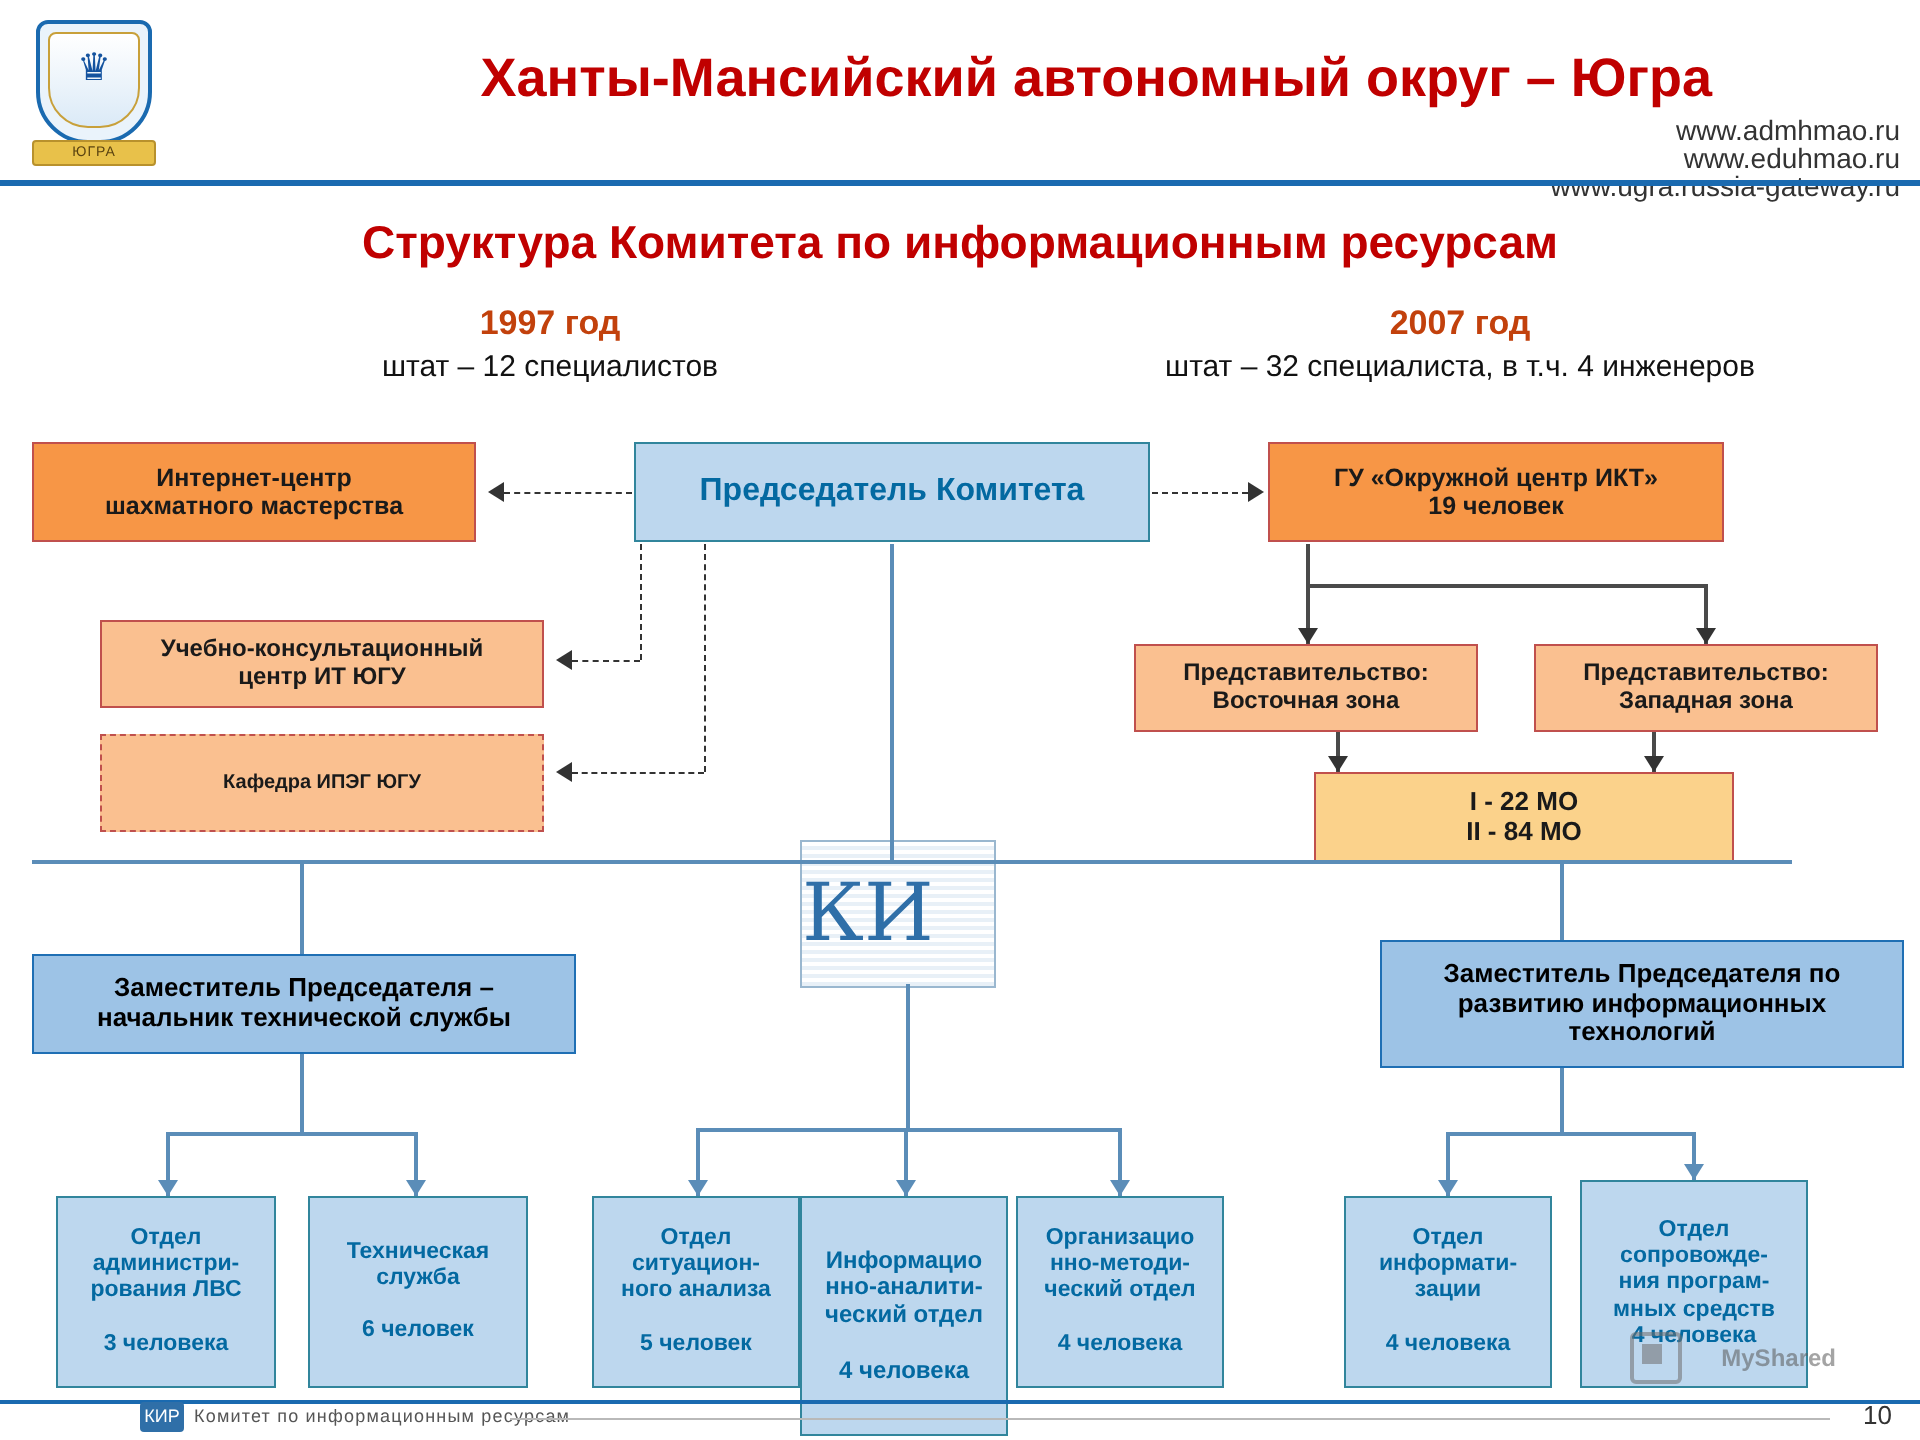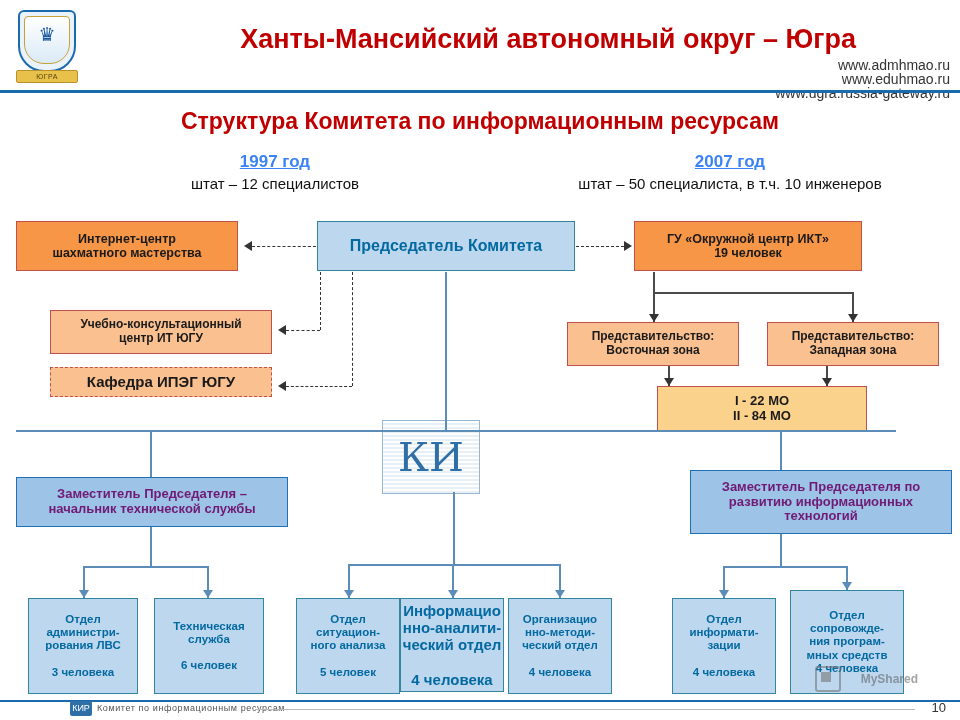--- a/index.html
+++ b/index.html
@@ -14,45 +14,45 @@
   .emblem .inner{position:absolute;left:12px;top:8px;width:46px;height:48px;border:1px solid #c8a03a;border-radius:4px 4px 20px 20px;background:linear-gradient(#ffffff,#dbeaf7);box-sizing:border-box;}
   .emblem .bird{position:absolute;left:22px;top:16px;width:26px;height:22px;color:#14539f;font-size:19px;line-height:22px;text-align:center;}
   .emblem .ribbon{position:absolute;left:4px;top:62px;width:62px;height:13px;background:#e8c14a;border:1px solid #b8912c;border-radius:2px;font-size:7px;color:#5a4310;text-align:center;line-height:12px;letter-spacing:.5px;box-sizing:border-box;}
   .hdr-rule{position:absolute;left:0;top:90px;width:960px;height:3px;background:#1a6ab0;}
 
   
   .slide-title{position:absolute;left:0;top:108px;width:960px;text-align:center;font-size:23px;font-weight:bold;color:#C00000;}
 
   
   .cap{position:absolute;text-align:center;}
-  .cap .yr{font-size:17px;font-weight:bold;color:#3b82f6;text-decoration:underline;}
+  .cap .yr{font-size:17px;font-weight:bold;color:#c2410c;}
   .cap .sub{font-size:15px;color:#111;margin-top:3px;}
 
   
   .box{position:absolute;box-sizing:border-box;display:flex;align-items:center;justify-content:center;text-align:center;font-weight:bold;line-height:1.15;}
   .orange{background:#F79646;border:1px solid #C0504D;color:#1a1a1a;}
   .peach{background:#FAC090;border:1px solid #C0504D;color:#1a1a1a;}
   .peach-d{background:#FAC090;border:1px dashed #C0504D;color:#1a1a1a;}
   .yellow{background:#FBD28B;border:1px solid #C0504D;color:#1a1a1a;}
   .blue{background:#BDD7EE;border:1px solid #31859C;color:#0369a1;}
-  .blue-dk{background:#9DC3E6;border:1px solid #1F6FB4;color:#701a75;}
+  .blue-dk{background:#9DC3E6;border:1px solid #1F6FB4;color:#000000;}
 
   
   .ln{position:absolute;background:#4a4a4a;}
   .lnb{position:absolute;background:#5B8DB8;}
   .dash-h{position:absolute;height:0;border-top:1px dashed #333;}
   .dash-v{position:absolute;width:0;border-left:1px dashed #333;}
   .arrow{position:absolute;width:0;height:0;}
   .ar-left{border-top:5px solid transparent;border-bottom:5px solid transparent;border-right:8px solid #333;}
   .ar-right{border-top:5px solid transparent;border-bottom:5px solid transparent;border-left:8px solid #333;}
   .ar-down{border-left:5px solid transparent;border-right:5px solid transparent;border-top:8px solid #333;}
   .ar-down-b{border-left:5px solid transparent;border-right:5px solid transparent;border-top:8px solid #5B8DB8;}
 
   
-  .clogo{position:absolute;left:382px;top:420px;width:96px;height:72px;border:1px solid #9ab7cf;background:repeating-linear-gradient(#ffffff 0 2px,#e8f0f7 2px 4px);display:flex;align-items:center;justify-content:center;}
+  .clogo{position:absolute;left:400px;top:420px;width:96px;height:72px;border:1px solid #9ab7cf;background:repeating-linear-gradient(#ffffff 0 2px,#e8f0f7 2px 4px);display:flex;align-items:center;justify-content:flex-start;}
   .clogo span{font-size:40px;color:#2F6FA8;font-family:"DejaVu Serif",serif;}
 
   
   .foot-rule{position:absolute;left:0;top:700px;width:960px;height:2px;background:#1a6ab0;}
   .foot-logo{position:absolute;left:70px;top:701px;width:22px;height:15px;background:#2F6FA8;color:#fff;font-size:9px;text-align:center;line-height:15px;border-radius:2px;}
   .foot-txt{position:absolute;left:97px;top:703px;font-size:9px;color:#555;letter-spacing:.6px;}
   .foot-line{position:absolute;left:255px;top:709px;width:660px;height:1px;background:#b9b9b9;}
   .pageno{position:absolute;right:14px;top:700px;font-size:13px;color:#333;}
 
   
@@ -81,35 +81,35 @@
 </div>
 
 <div class="slide-title">Структура Комитета по информационным ресурсам</div>
 
 <div class="cap" style="left:110px;top:152px;width:330px;">
   <div class="yr">1997 год</div>
   <div class="sub">штат – 12 специалистов</div>
 </div>
 <div class="cap" style="left:510px;top:152px;width:440px;">
   <div class="yr">2007 год</div>
-  <div class="sub">штат – 50 специалиста, в т.ч. 10 инженеров</div>
+  <div class="sub">штат – 32 специалиста, в т.ч. 4 инженеров</div>
 </div>
 
 <div class="box orange" style="left:16px;top:221px;width:222px;height:50px;font-size:12.5px;white-space:pre-line;">Интернет-центр
 шахматного мастерства</div>
 
 <div class="box blue" style="left:317px;top:221px;width:258px;height:50px;font-size:16px;">Председатель Комитета</div>
 
 <div class="box orange" style="left:634px;top:221px;width:228px;height:50px;font-size:12.5px;white-space:pre-line;">ГУ «Окружной центр ИКТ»
 19 человек</div>
 
 <div class="box peach" style="left:50px;top:310px;width:222px;height:44px;font-size:12px;white-space:pre-line;">Учебно-консультационный
 центр ИТ ЮГУ</div>
 
-<div class="box peach-d" style="left:50px;top:367px;width:222px;height:30px;font-size:15px;">Кафедра ИПЭГ ЮГУ</div>
+<div class="box peach-d" style="left:50px;top:367px;width:222px;height:49px;font-size:10px;">Кафедра ИПЭГ ЮГУ</div>
 
 <div class="box peach" style="left:567px;top:322px;width:172px;height:44px;font-size:12px;white-space:pre-line;">Представительство:
 Восточная зона</div>
 
 <div class="box peach" style="left:767px;top:322px;width:172px;height:44px;font-size:12px;white-space:pre-line;">Представительство:
 Западная зона</div>
 
 <div class="box yellow" style="left:657px;top:386px;width:210px;height:46px;font-size:13px;white-space:pre-line;">I - 22 МО
 II - 84 МО</div>
 
@@ -128,21 +128,21 @@
 <div class="box blue" style="left:154px;top:598px;width:110px;height:96px;font-size:11.5px;white-space:pre-line;">Техническая
 служба
 
 6 человек</div>
 
 <div class="box blue" style="left:296px;top:598px;width:104px;height:96px;font-size:11.5px;white-space:pre-line;">Отдел
 ситуацион-
 ного анализа
 
 5 человек</div>
-<div class="box blue" style="left:400px;top:598px;width:104px;height:94px;font-size:15px;white-space:pre-line;">Информацио
+<div class="box blue" style="left:400px;top:598px;width:104px;height:120px;font-size:12px;white-space:pre-line;">Информацио
 нно-аналити-
 ческий отдел
 
 4 человека</div>
 <div class="box blue" style="left:508px;top:598px;width:104px;height:96px;font-size:11.5px;white-space:pre-line;">Организацио
 нно-методи-
 ческий отдел
 
 4 человека</div>
 

